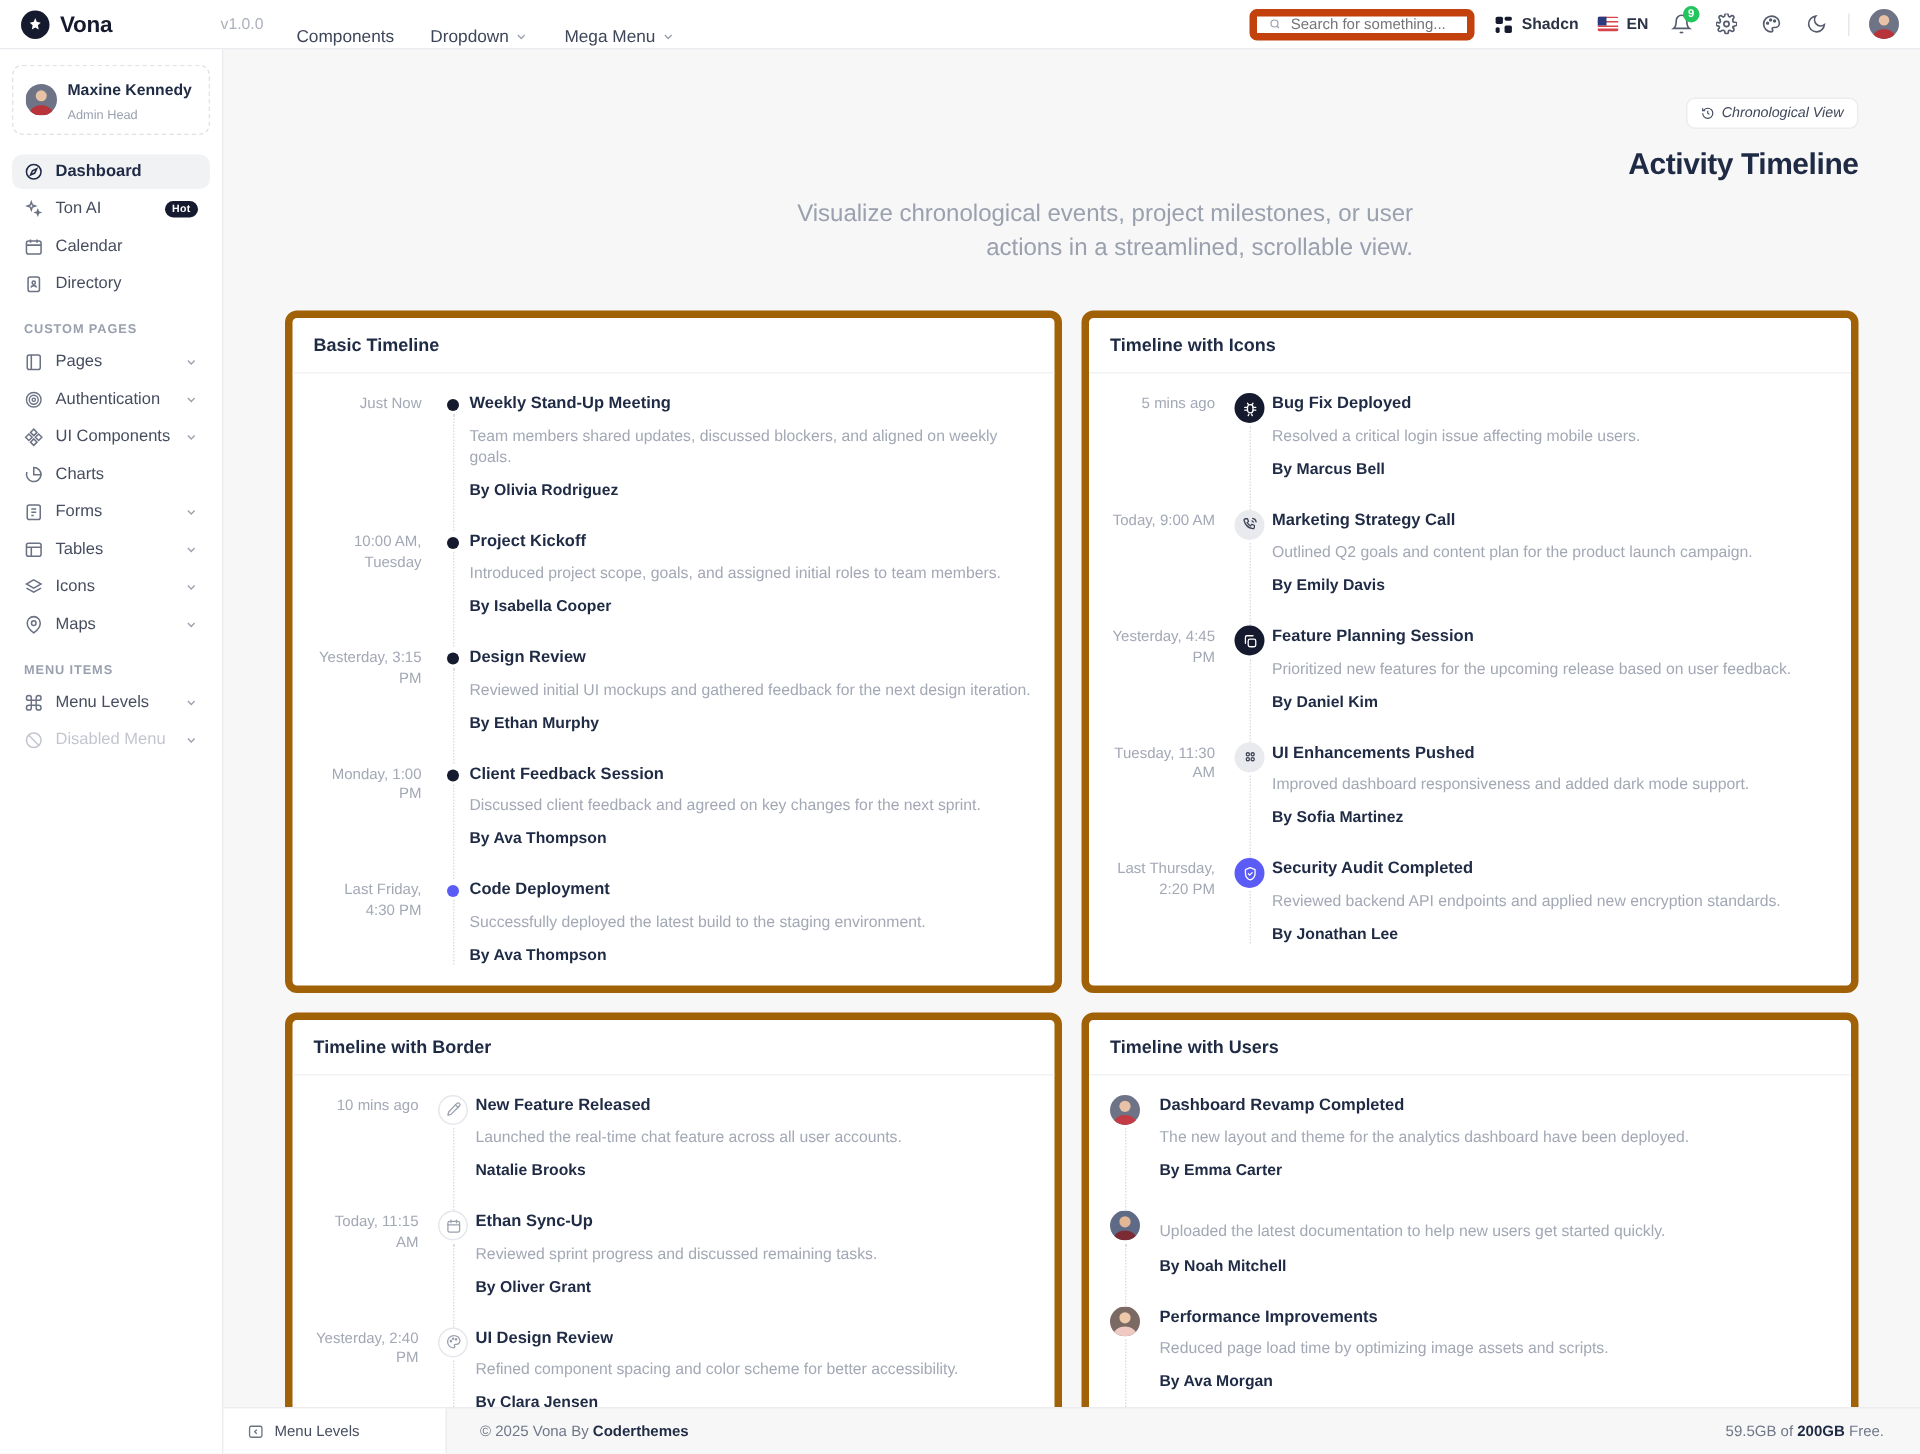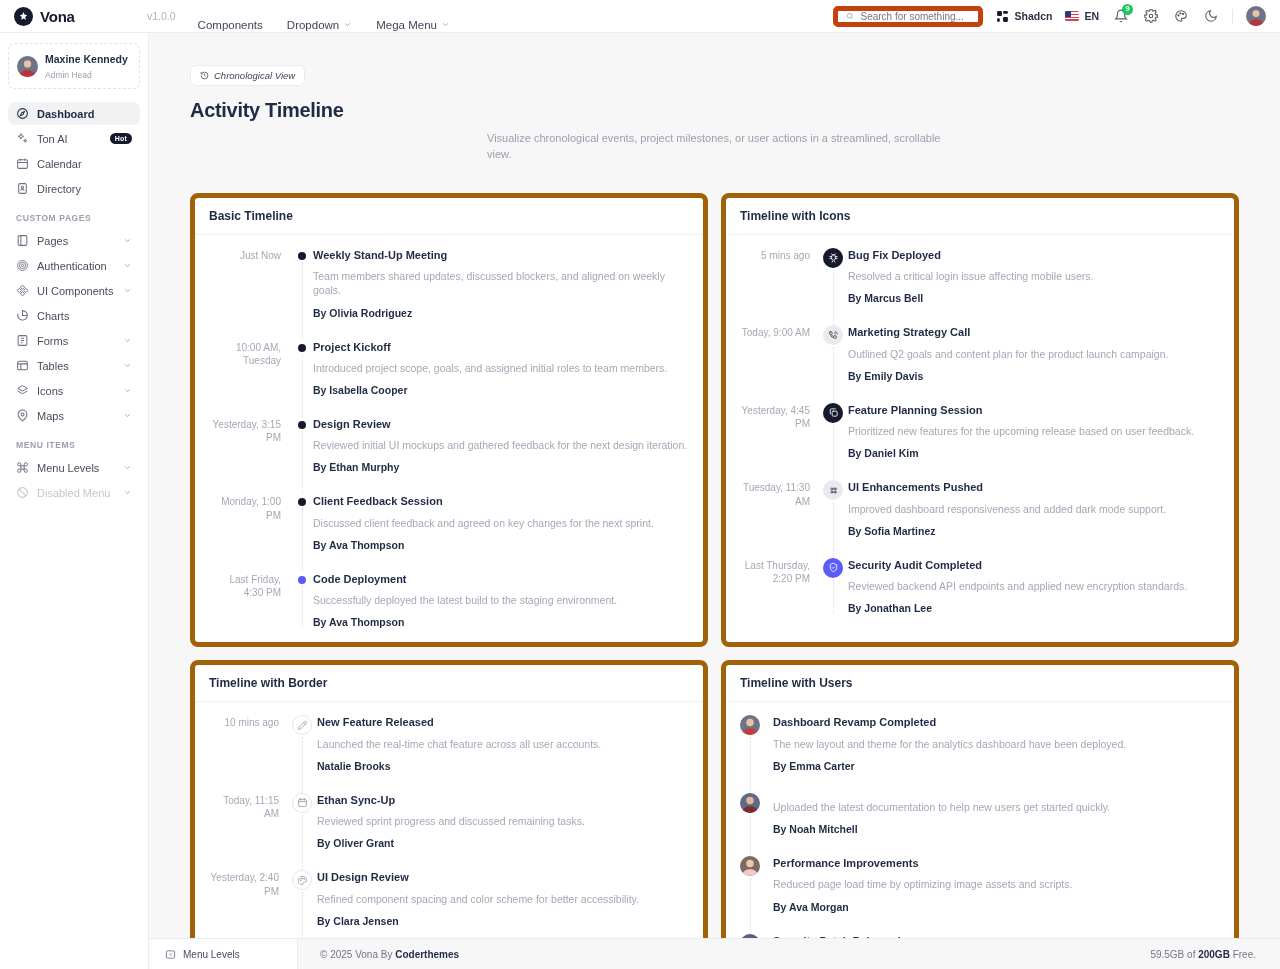--- a/index.html
+++ b/index.html
@@ -84,29 +84,29 @@
   .chev { width:9px; height:9px; color:#9aa0ae; flex:0 0 9px; }
   .side-cap {
     font-size:8.5px; font-weight:700; letter-spacing:.6px; color:#9aa0ae;
     margin:11px 0 6px 8px; text-transform:uppercase;
   }
 
   
   .main { flex:1; min-width:0; display:flex; flex-direction:column; overflow:hidden; }
   .content { flex:1; overflow:hidden; padding:0 41px; }
 
-  .page-head { text-align:left; padding-top:32px; }
+  .page-head { text-align:right; padding-top:32px; }
   .pill {
     display:inline-flex; align-items:center; gap:5px; background:#fff;
     border:1px solid #ececf0; border-radius:6px; padding:4px 9px;
     font-size:9.5px; color:#3f4658; font-style:italic;
   }
   .page-title { font-size:20px; font-weight:700; color:#1f2a44; margin-top:13px; letter-spacing:-.3px; }
   .page-sub {
-    font-size:11px; color:#9aa0ae; margin:9px auto 0; max-width:455px; line-height:1.45;
+    font-size:16px; color:#9aa0ae; margin:9px auto 0; max-width:455px; line-height:1.45;
   }
 
   .grid { display:grid; grid-template-columns:1fr 1fr; gap:13px; margin-top:30px; }
   .card { background:#fff; border:5px solid #a16207; border-radius:8px; overflow:hidden; }
   .card-head { padding:11px 14px; border-bottom:1px solid #f1f2f4; }
   .card-title { font-size:12px; font-weight:700; color:#1f2a44; }
   .card-body { padding:13px 14px 14px 14px; }
 
   
   .tl-row { display:flex; gap:0; position:relative; }

